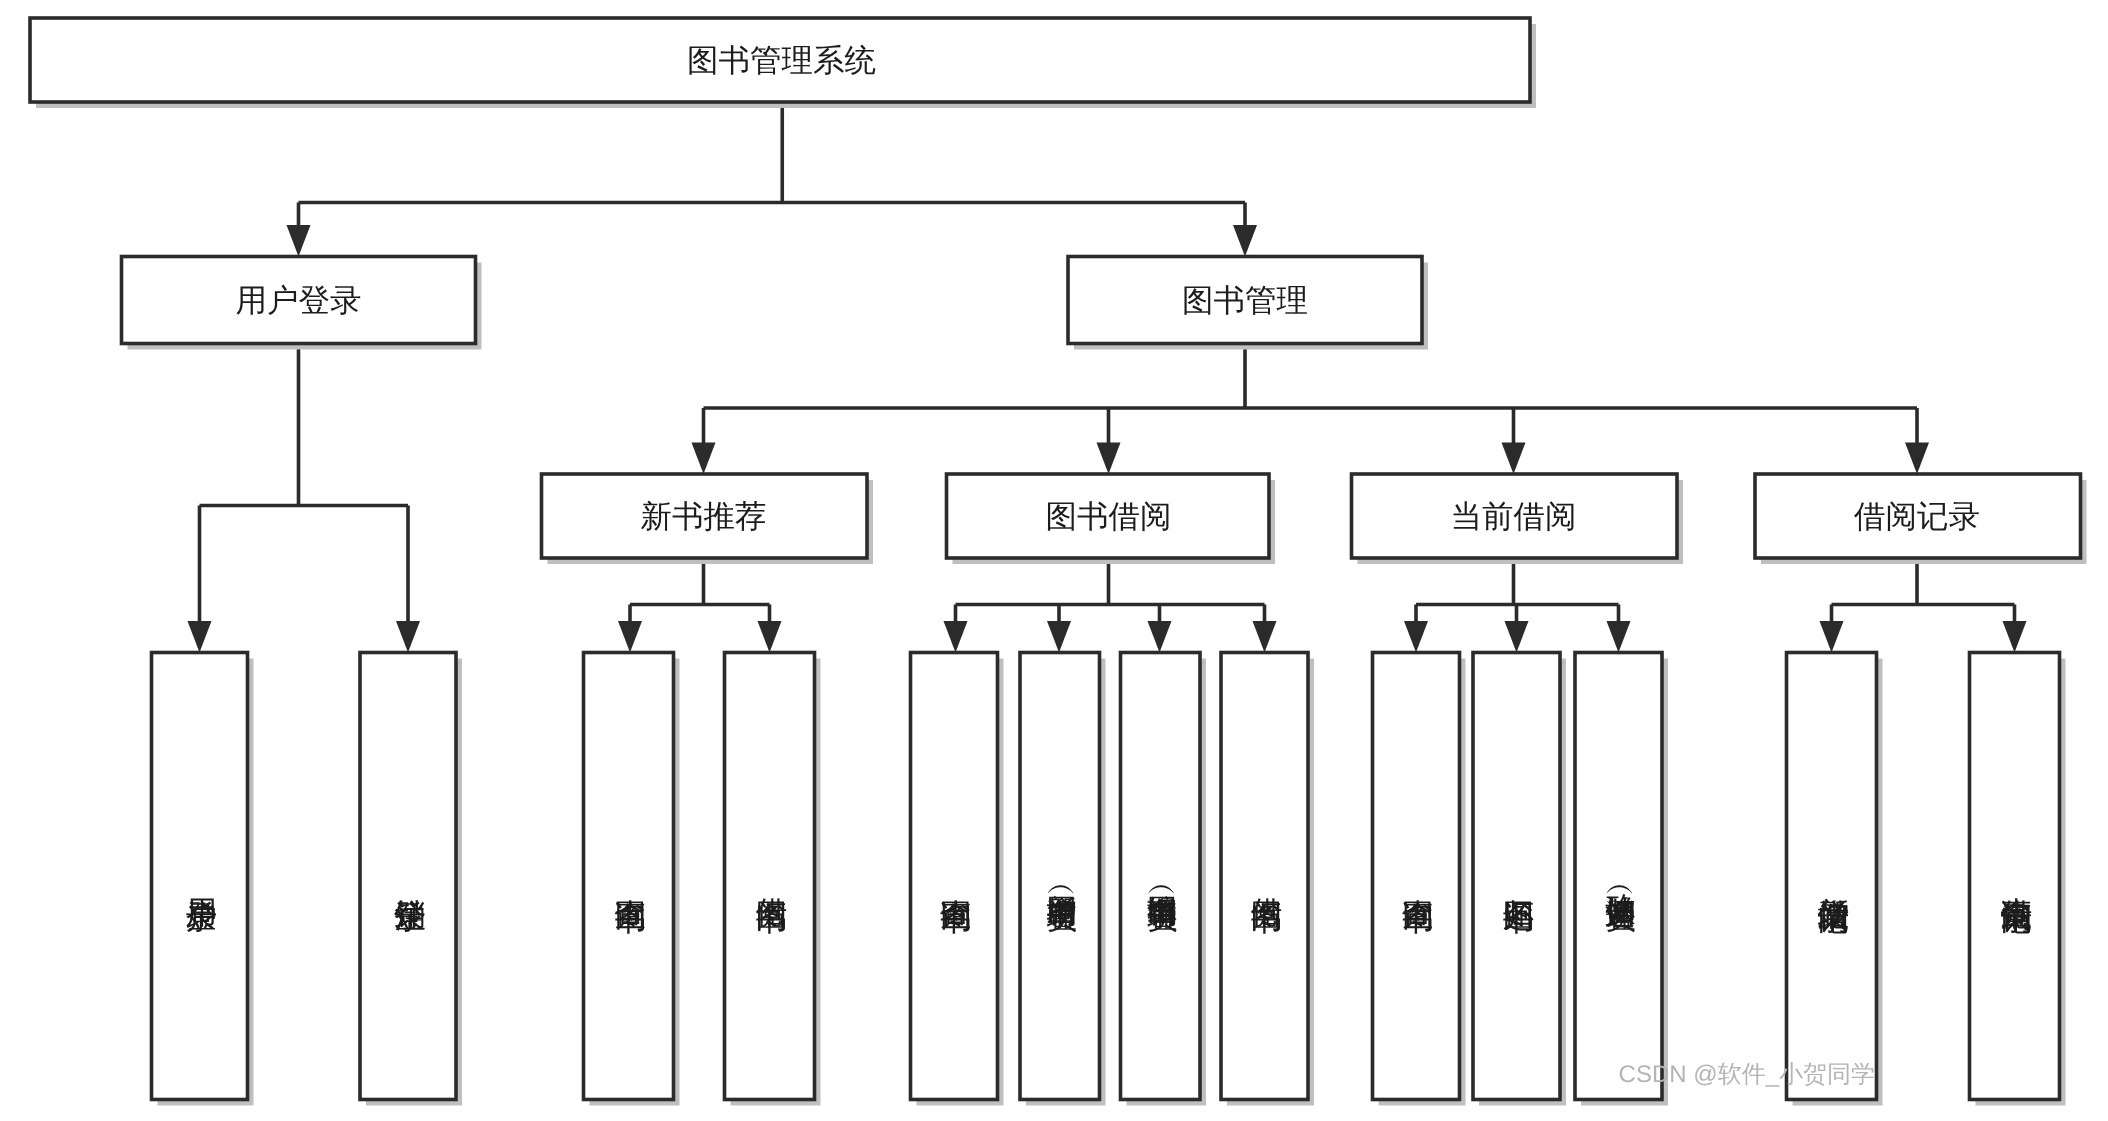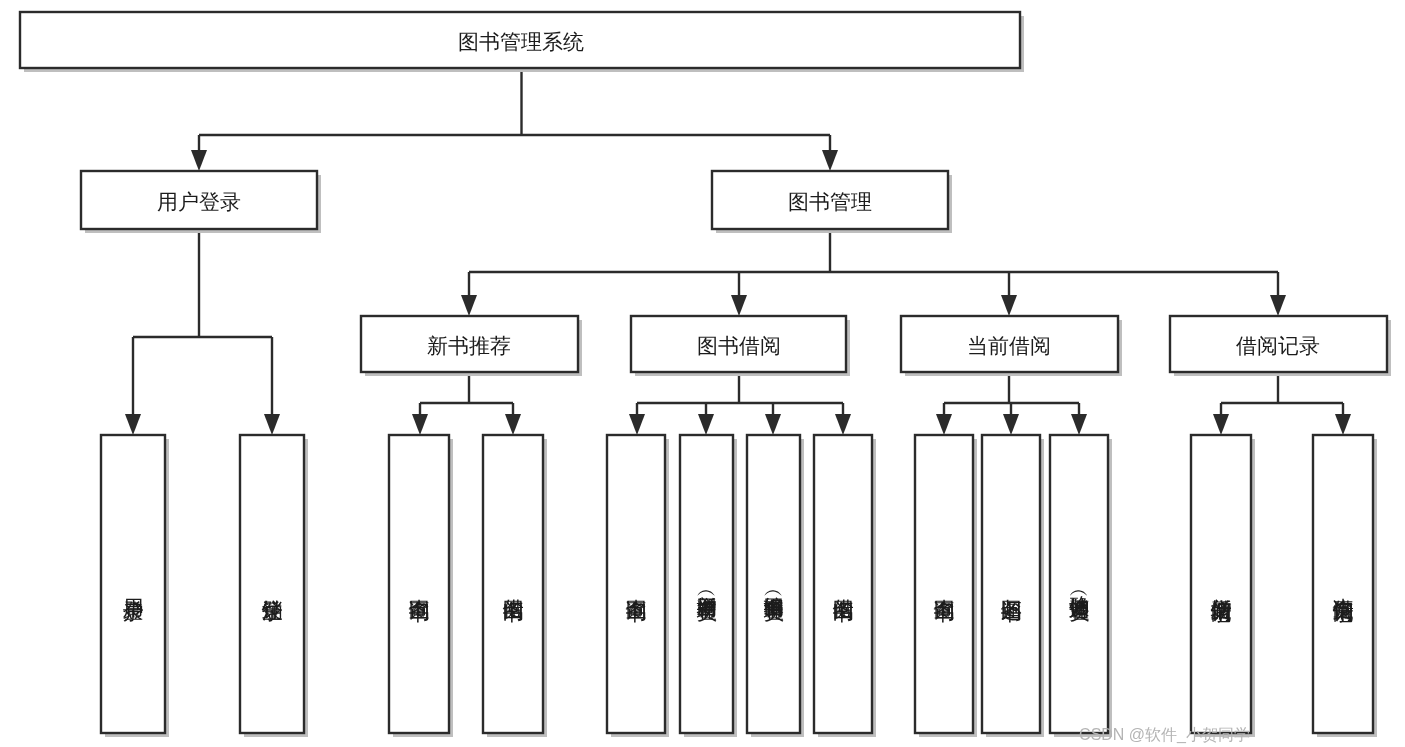--- a/index.html
+++ b/index.html
@@ -65,21 +65,21 @@
     letter-spacing: 1px;
     display: flex;
     align-items: center;
     justify-content: center;
     white-space: nowrap;
     pointer-events: none;
   }
   .watermark {
     position: absolute;
     right: 8px;
-    bottom: 1px;
+    bottom: 20px;
     font-family: "Liberation Sans", "DejaVu Sans", sans-serif;
     font-size: 16px;
     color: #b4b4b4;
     white-space: nowrap;
   }
 </style>
 </head>
 <body>
 
 <div id="diagram-root">

